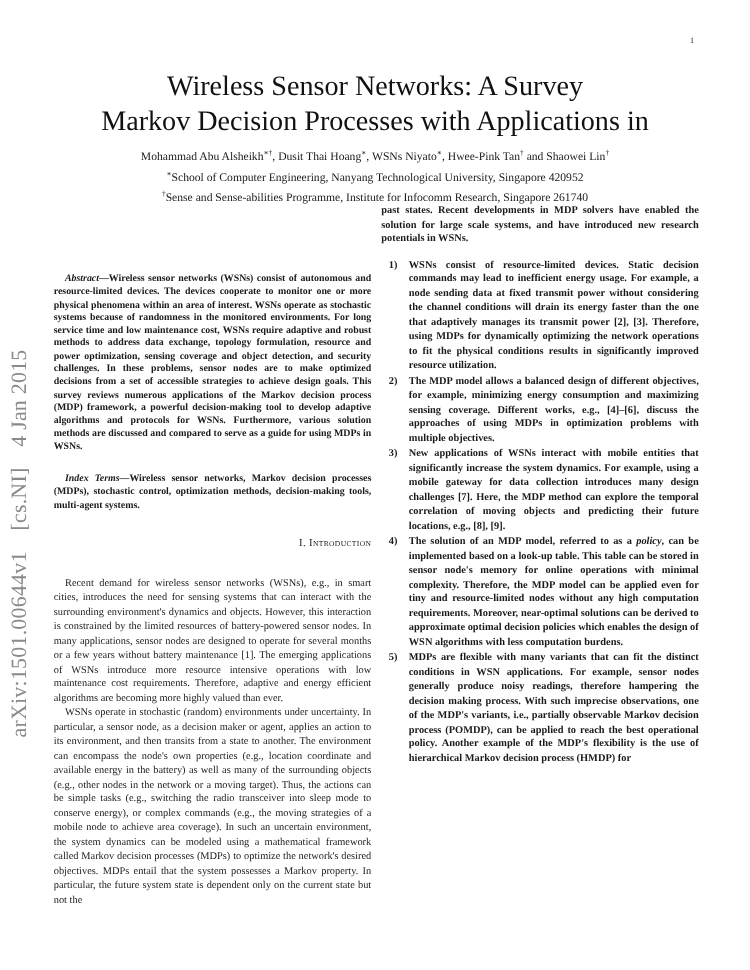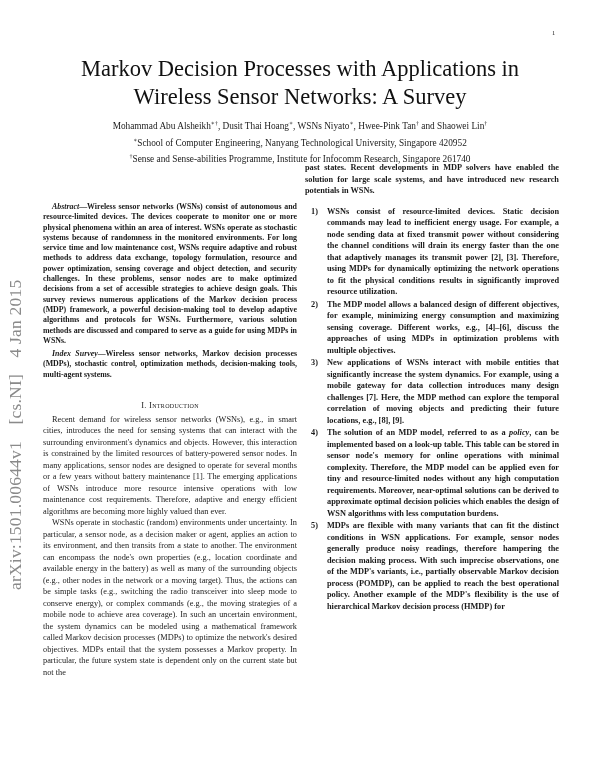--- a/index.html
+++ b/index.html
@@ -11,61 +11,61 @@
            font-size: 17.5px; color: #8a8a8a; white-space: nowrap; letter-spacing: 0.2px; }
   .arxiv span { margin-right: 12px; }
   .title { position: absolute; top: 55px; left: 0; width: 600px; text-align: center;
            font-size: 22.5px; line-height: 28px; color: #111; }
   .authors { position: absolute; top: 117px; left: 0; width: 600px; text-align: center;
              font-size: 9.3px; line-height: 13.5px; }
   .authors sup { font-size: 6px; }
   .col { position: absolute; font-size: 8.3px; line-height: 11.5px; text-align: justify; }
   .col-left { left: 43px; top: 202px; width: 254px; }
   .col-right { left: 305px; top: 162px; width: 254px; font-weight: bold; }
-  .abstract, .index-terms { font-weight: bold; font-size: 7.9px; line-height: 10.3px; text-indent: 9px; margin: 0 0 3px 0; }
+  .abstract, .index-terms { font-weight: bold; font-size: 7.9px; line-height: 10.3px; text-indent: 9px; margin: 16px 0 3px 0; }
   .abstract i, .index-terms i { font-weight: bold; }
-  .section-heading { text-align: center; font-size: 8.5px; margin: 20px 0 2px 0; font-variant: small-caps; letter-spacing: 0.3px; }
+  .section-heading { text-align: right; font-size: 8.5px; margin: 20px 0 20px 0; font-variant: small-caps; letter-spacing: 0.3px; }
   p.body { margin: 0; text-indent: 9px; }
   p.noindent { text-indent: 0; }
   p.gap { margin-top: 6px; }
   ol.benefits { list-style: none; margin: 9px 0 0 0; padding: 0; }
   ol.benefits li { position: relative; padding-left: 22px; margin-bottom: 1px; }
   ol.benefits li .num { position: absolute; left: 6px; top: 0; }
 </style>
 </head>
 <body>
 
 <div class="page-num">1</div>
 
 <div class="arxiv">
   <span>arXiv:1501.00644v1</span>
   <span>[cs.NI]</span>
   <span>4 Jan 2015</span>
 </div>
 
 <div class="title">
+  <div>Wireless Sensor Networks: A Survey</div>
   <div>Markov Decision Processes with Applications in</div>
-  <div>Wireless Sensor Networks: A Survey</div>
 </div>
 
 <div class="authors">
   <div>
     <span>Mohammad Abu Alsheikh</span><sup>∗†</sup><span>, </span>
     <span>Dusit Thai Hoang</span><sup>∗</sup><span>, </span>
     <span>WSNs Niyato</span><sup>∗</sup><span>, </span>
     <span>Hwee-Pink Tan</span><sup>†</sup><span> and </span>
     <span>Shaowei Lin</span><sup>†</sup>
   </div>
   <div><sup>∗</sup><span>School of Computer Engineering, Nanyang Technological University, Singapore 420952</span></div>
   <div><sup>†</sup><span>Sense and Sense-abilities Programme, Institute for Infocomm Research, Singapore 261740</span></div>
 </div>
 
 <div class="col col-left">
   <p class="abstract"><i>Abstract</i><span>—</span><span>Wireless sensor networks (WSNs) consist of autonomous and resource-limited devices. The devices cooperate to monitor one or more physical phenomena within an area of interest. WSNs operate as stochastic systems because of randomness in the monitored environments. For long service time and low maintenance cost, WSNs require adaptive and robust methods to address data exchange, topology formulation, resource and power optimization, sensing coverage and object detection, and security challenges. In these problems, sensor nodes are to make optimized decisions from a set of accessible strategies to achieve design goals. This survey reviews numerous applications of the Markov decision process (MDP) framework, a powerful decision-making tool to develop adaptive algorithms and protocols for WSNs. Furthermore, various solution methods are discussed and compared to serve as a guide for using MDPs in WSNs.</span></p>
-  <p class="index-terms"><i>Index Survey</i><span>—</span><span>Wireless sensor networks, Markov decision processes (MDPs), stochastic control, optimization methods, decision-making tools, multi-agent systems.</span></p>
+  <p class="index-terms"><i>Index Terms</i><span>—</span><span>Wireless sensor networks, Markov decision processes (MDPs), stochastic control, optimization methods, decision-making tools, multi-agent systems.</span></p>
   <div class="section-heading">I. Introduction</div>
   <p class="body">Recent demand for wireless sensor networks (WSNs), e.g., in smart cities, introduces the need for sensing systems that can interact with the surrounding environment's dynamics and objects. However, this interaction is constrained by the limited resources of battery-powered sensor nodes. In many applications, sensor nodes are designed to operate for several months or a few years without battery maintenance [1]. The emerging applications of WSNs introduce more resource intensive operations with low maintenance cost requirements. Therefore, adaptive and energy efficient algorithms are becoming more highly valued than ever.</p>
   <p class="body">WSNs operate in stochastic (random) environments under uncertainty. In particular, a sensor node, as a decision maker or agent, applies an action to its environment, and then transits from a state to another. The environment can encompass the node's own properties (e.g., location coordinate and available energy in the battery) as well as many of the surrounding objects (e.g., other nodes in the network or a moving target). Thus, the actions can be simple tasks (e.g., switching the radio transceiver into sleep mode to conserve energy), or complex commands (e.g., the moving strategies of a mobile node to achieve area coverage). In such an uncertain environment, the system dynamics can be modeled using a mathematical framework called Markov decision processes (MDPs) to optimize the network's desired objectives. MDPs entail that the system possesses a Markov property. In particular, the future system state is dependent only on the current state but not the</p>
 </div>
 
 <div class="col col-right">
   <p class="body noindent">past states. Recent developments in MDP solvers have enabled the solution for large scale systems, and have introduced new research potentials in WSNs.</p>
   <ol class="benefits">
     <li><span class="num">1)</span><span>WSNs consist of resource-limited devices. Static decision commands may lead to inefficient energy usage. For example, a node sending data at fixed transmit power without considering the channel conditions will drain its energy faster than the one that adaptively manages its transmit power [2], [3]. Therefore, using MDPs for dynamically optimizing the network operations to fit the physical conditions results in significantly improved resource utilization.</span></li>
     <li><span class="num">2)</span><span>The MDP model allows a balanced design of different objectives, for example, minimizing energy consumption and maximizing sensing coverage. Different works, e.g., [4]–[6], discuss the approaches of using MDPs in optimization problems with multiple objectives.</span></li>

